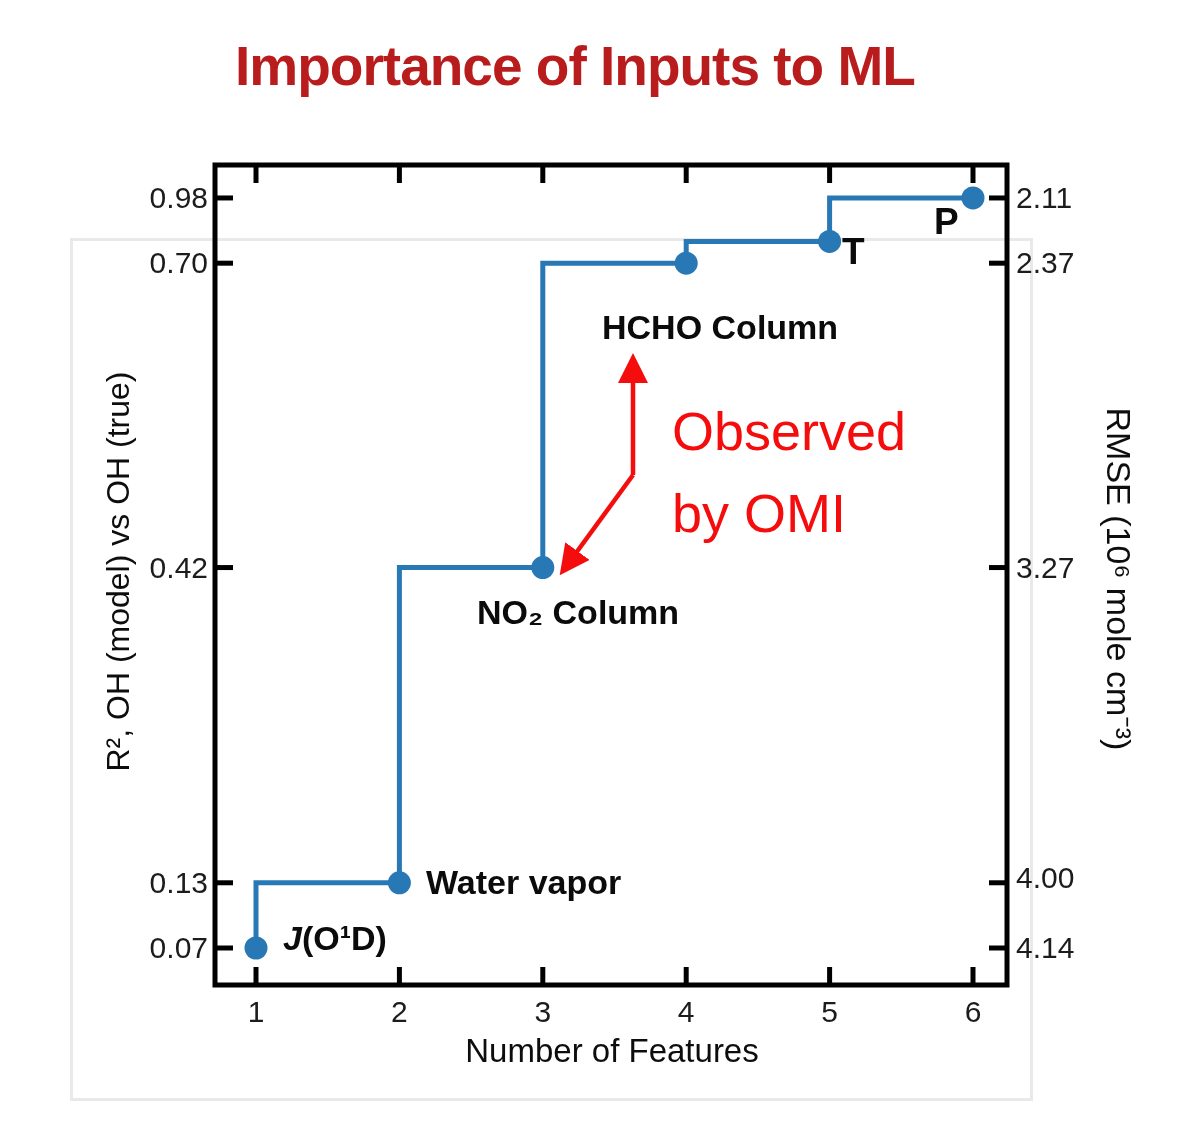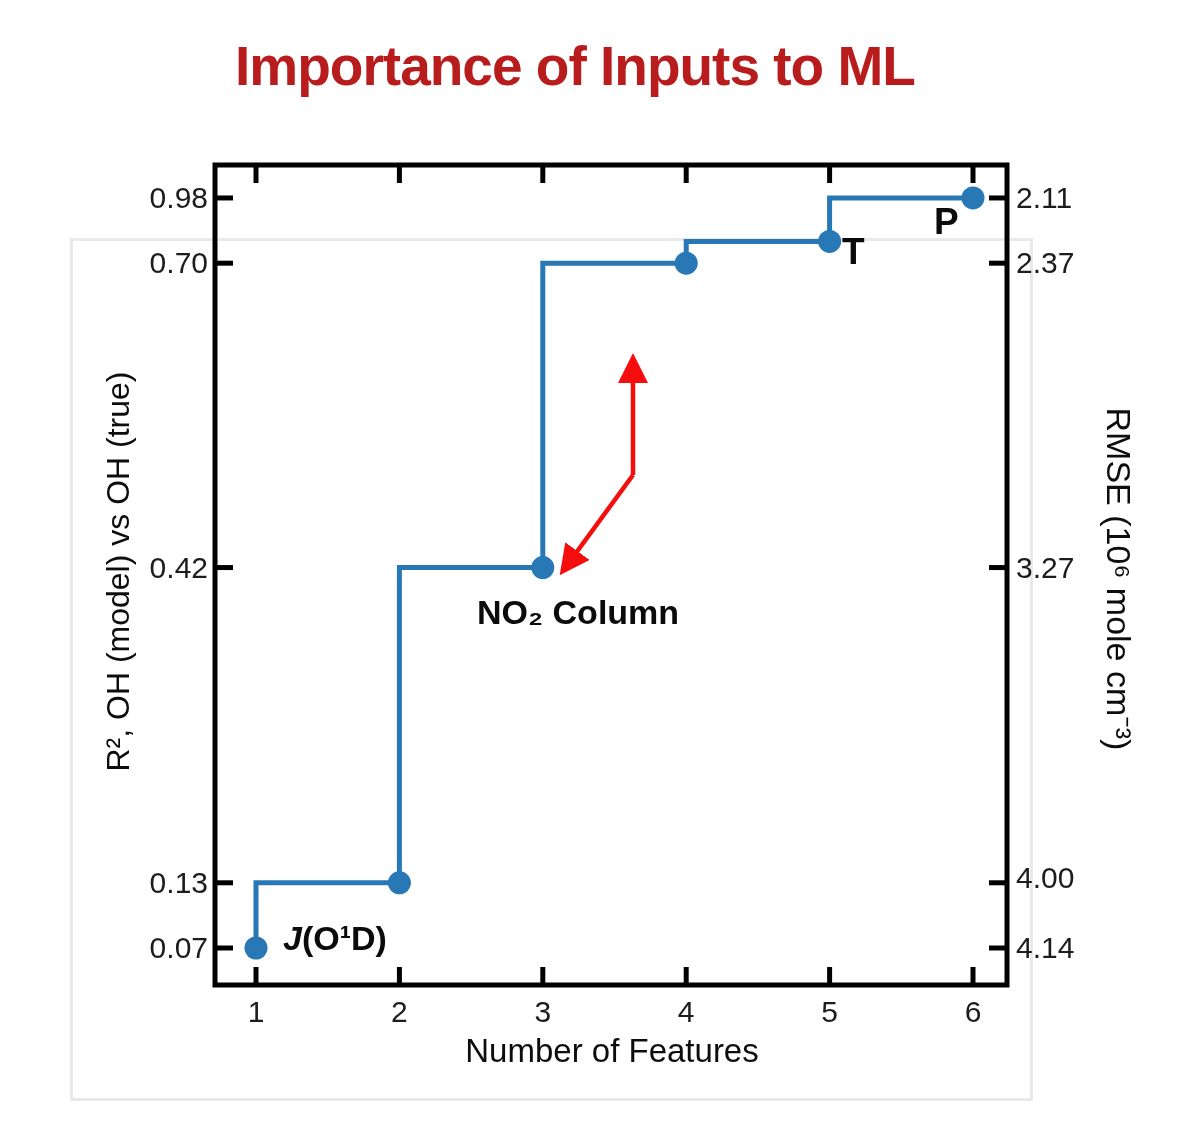--- a/index.html
+++ b/index.html
@@ -109,18 +109,24 @@
       <div class="tick-label tick-right" style="left: 1016px; top: 550.55px;">3.27</div>
       <div class="tick-label tick-right" style="left: 1016px; top: 861px;">4.00</div>
       <div class="tick-label tick-right" style="left: 1016px; top: 931px;">4.14</div>
     </div>
 
   <div class="axis-label axis-x">Number of Features</div>
   <div class="axis-label axis-left">R², OH (model) vs OH (true)</div>
   <div class="axis-label axis-right">RMSE (10⁶ mole cm⁻³)</div>
 
   <div class="pt-label lab-j"><span class="it">J</span><span>(O¹D)</span></div>
+  <div class="pt-label lab-water">Water vapor</div>
   <div class="pt-label lab-no2">NO₂ Column</div>
+  <div class="pt-label lab-hcho">HCHO Column</div>
   <div class="pt-label lab-t">T</div>
   <div class="pt-label lab-p">P</div>
 
+  <div class="red-note" id="red-note" style="color: rgb(245, 13, 13);">
+    <div>Observed</div>
+    <div>by OMI</div>
+  </div>
 
 </div>
 
 </body></html>

